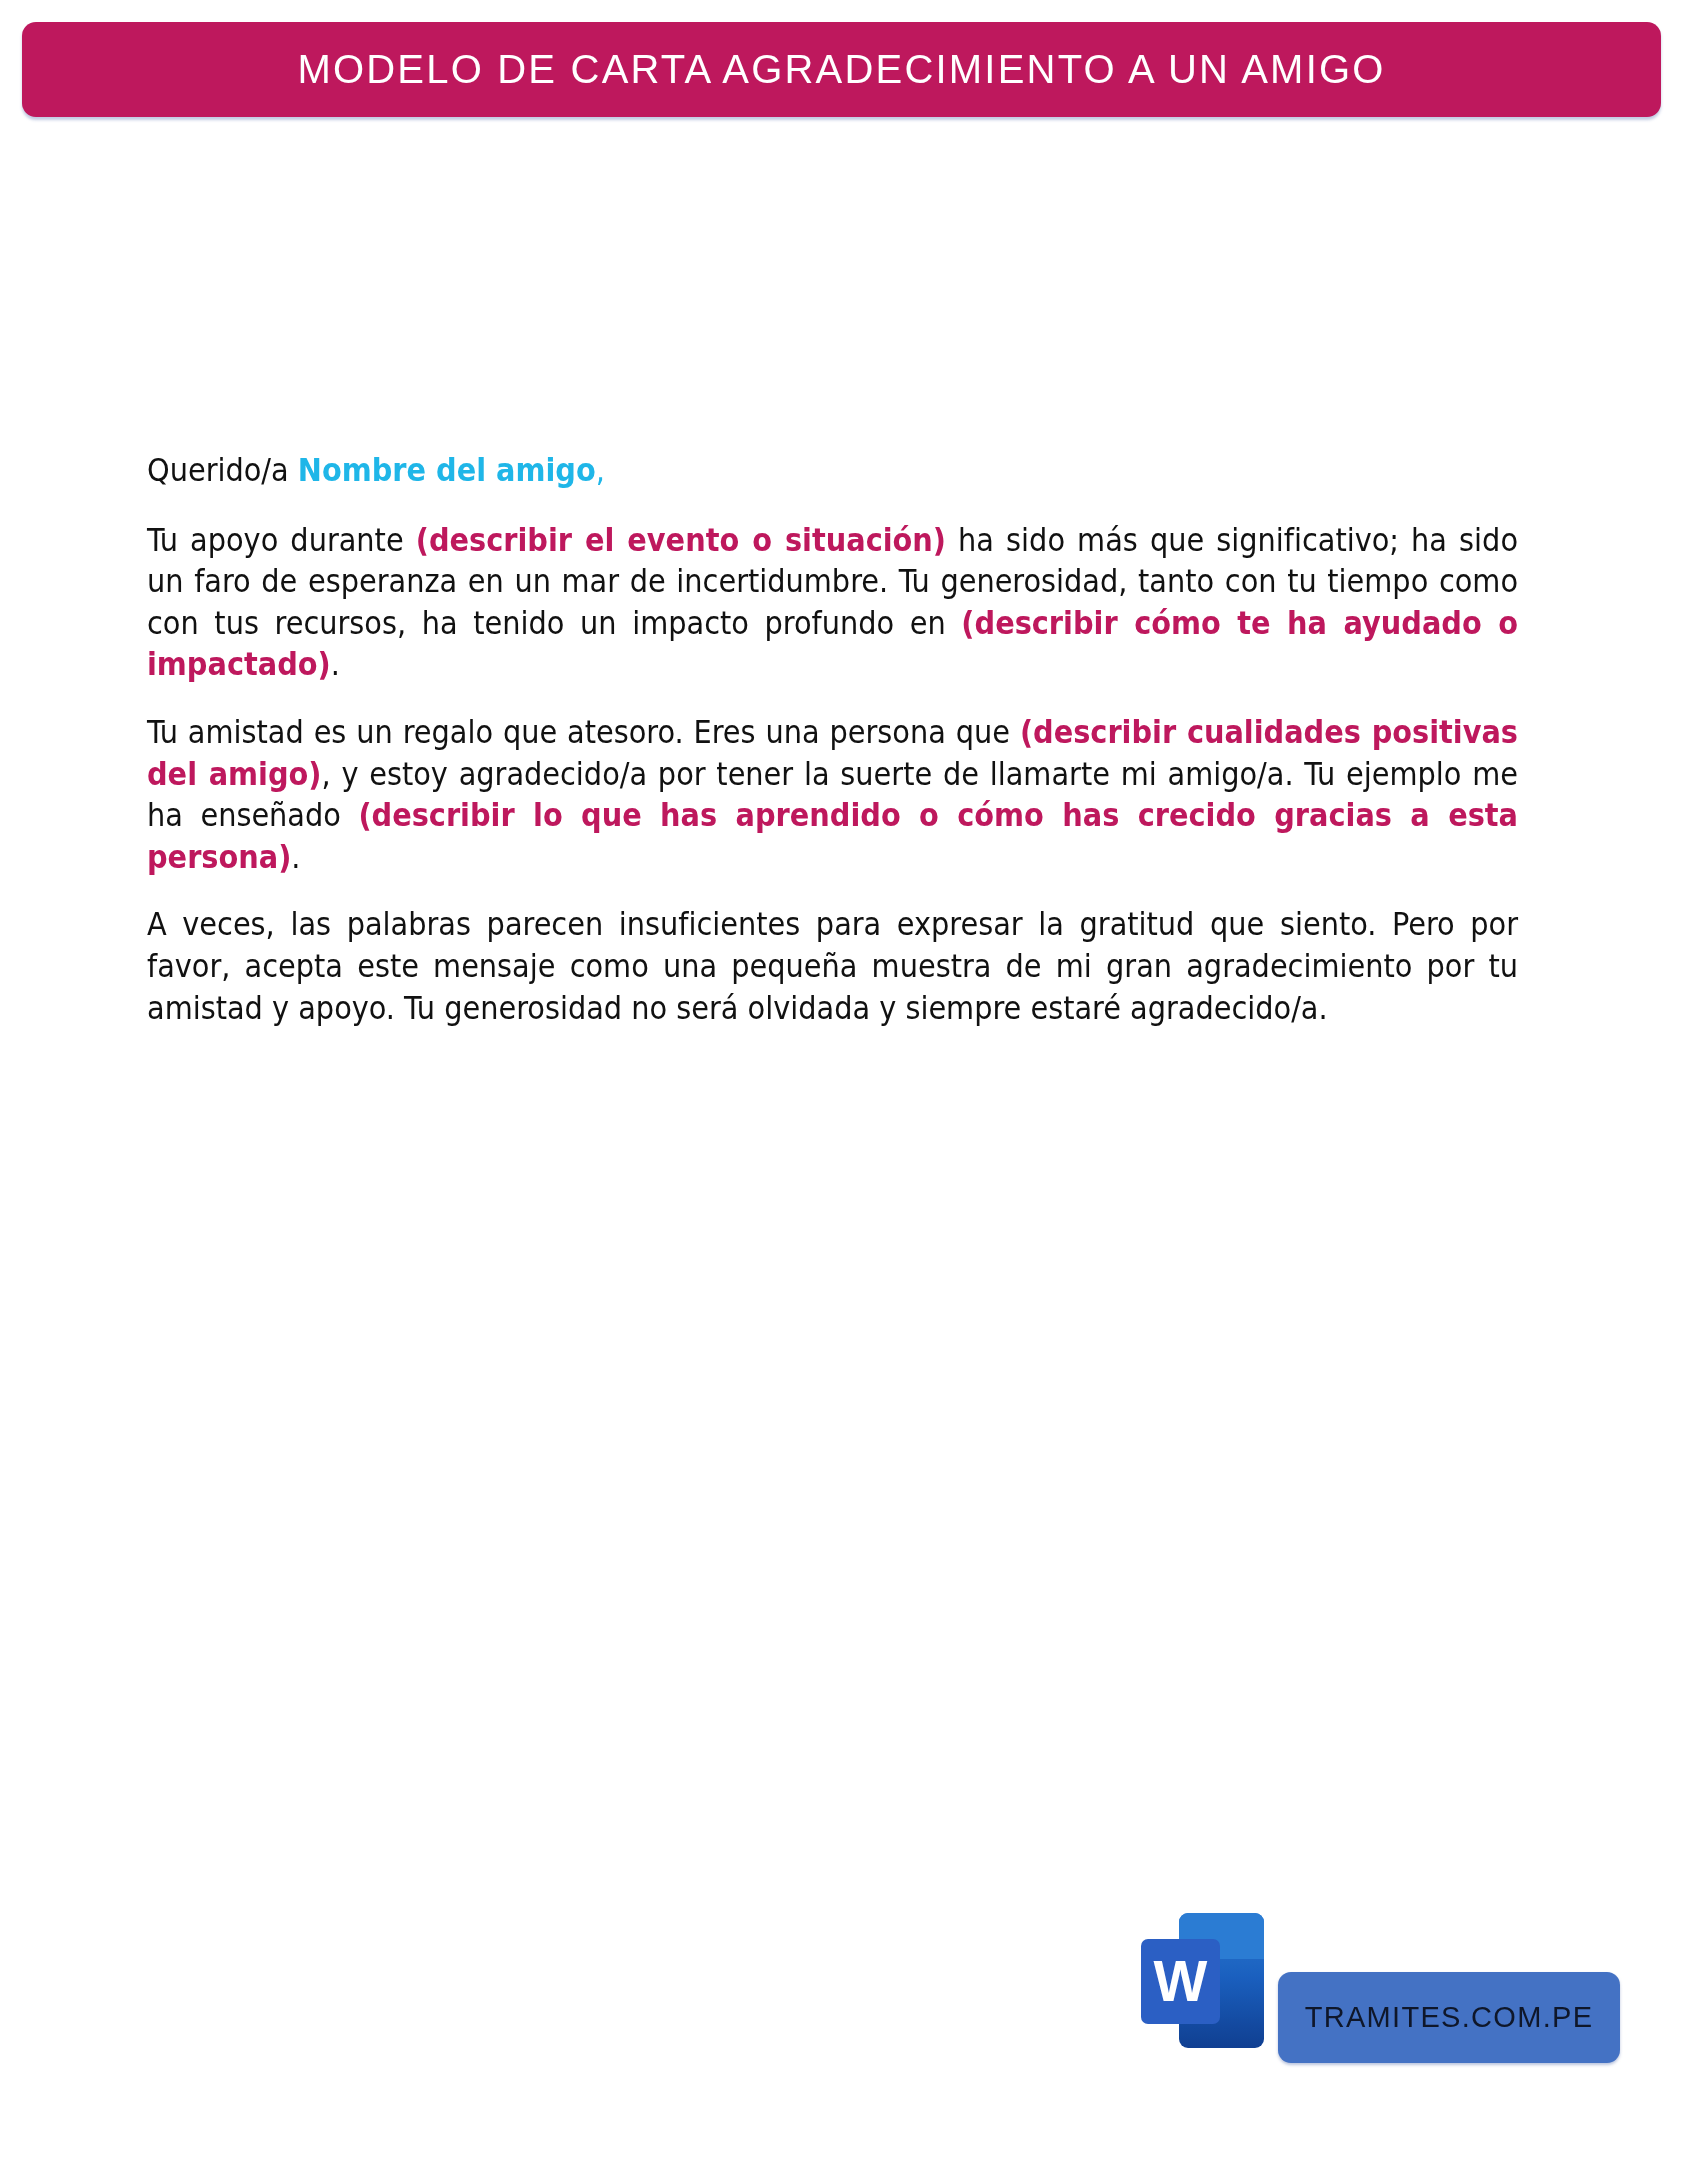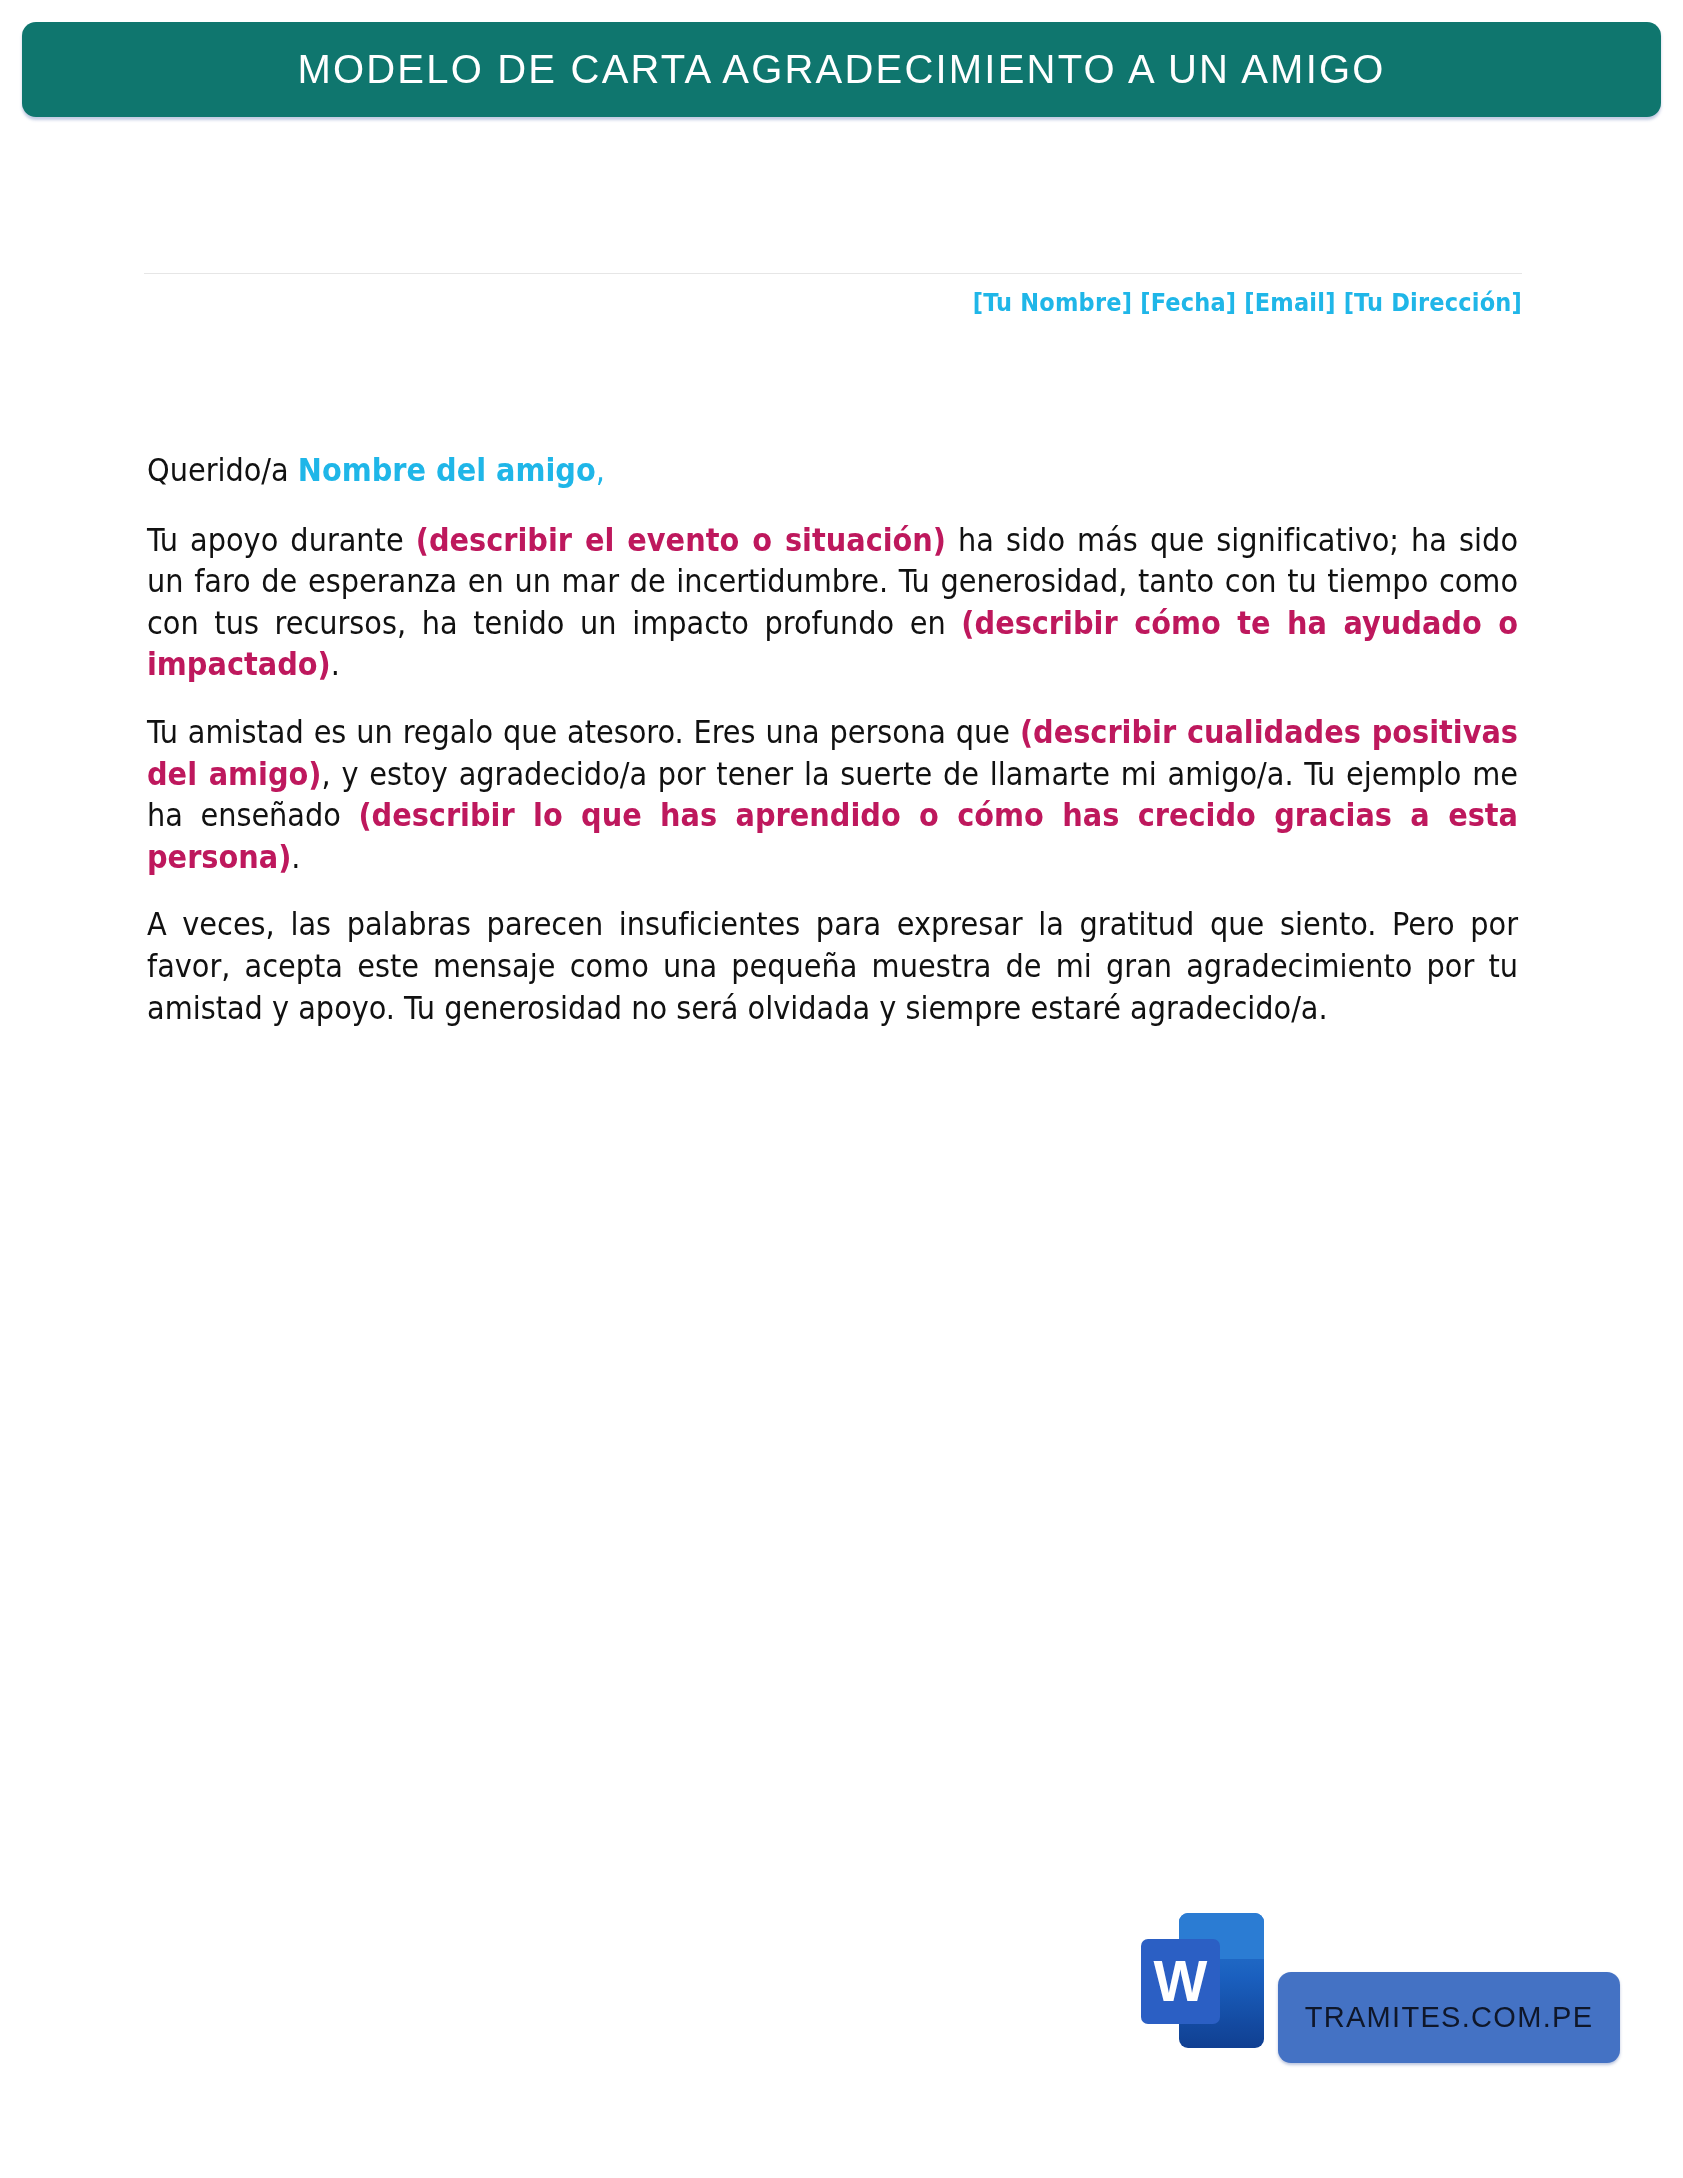--- a/index.html
+++ b/index.html
@@ -23,21 +23,21 @@
     background: #ffffff;
   }
 
   
   .title-banner {
     position: absolute;
     left: 22px;
     top: 22px;
     width: 1639px;
     height: 95px;
-    background: #0f766e;
+    background: #be185d;
     border-radius: 14px;
     box-shadow: 0 3px 3px rgba(120,140,190,0.45);
     display: flex;
     align-items: center;
     justify-content: center;
   }
   .title-banner-text {
     color: #ffffff;
     font-size: 40px;
     letter-spacing: 2.2px;
@@ -192,24 +192,20 @@
 </style>
 </head>
 <body>
 
 <div class="page">
 
   <div class="title-banner">
     <div class="title-banner-text">MODELO DE CARTA AGRADECIMIENTO A UN AMIGO</div>
   </div>
 
-  <div class="letterhead">
-    <div class="letterhead-rule"></div>
-    <div class="letterhead-line">[Tu Nombre] [Fecha] [Email] [Tu Dirección]</div>
-  </div>
 
   <div class="letter">
 
     <div class="greeting">
       <span>Querido/a </span><span class="name-ph">Nombre del amigo</span><span class="punct-cyan">,</span>
     </div>
 
 
     <p class="para">
       <span>Tu apoyo durante </span><span class="ph">(describir el evento o situación)</span><span> ha sido más que significativo; ha sido un faro de esperanza en un mar de incertidumbre. Tu generosidad, tanto con tu tiempo como con tus recursos, ha tenido un impacto profundo en </span><span class="ph">(describir cómo te ha ayudado o impactado)</span><span>.</span>

